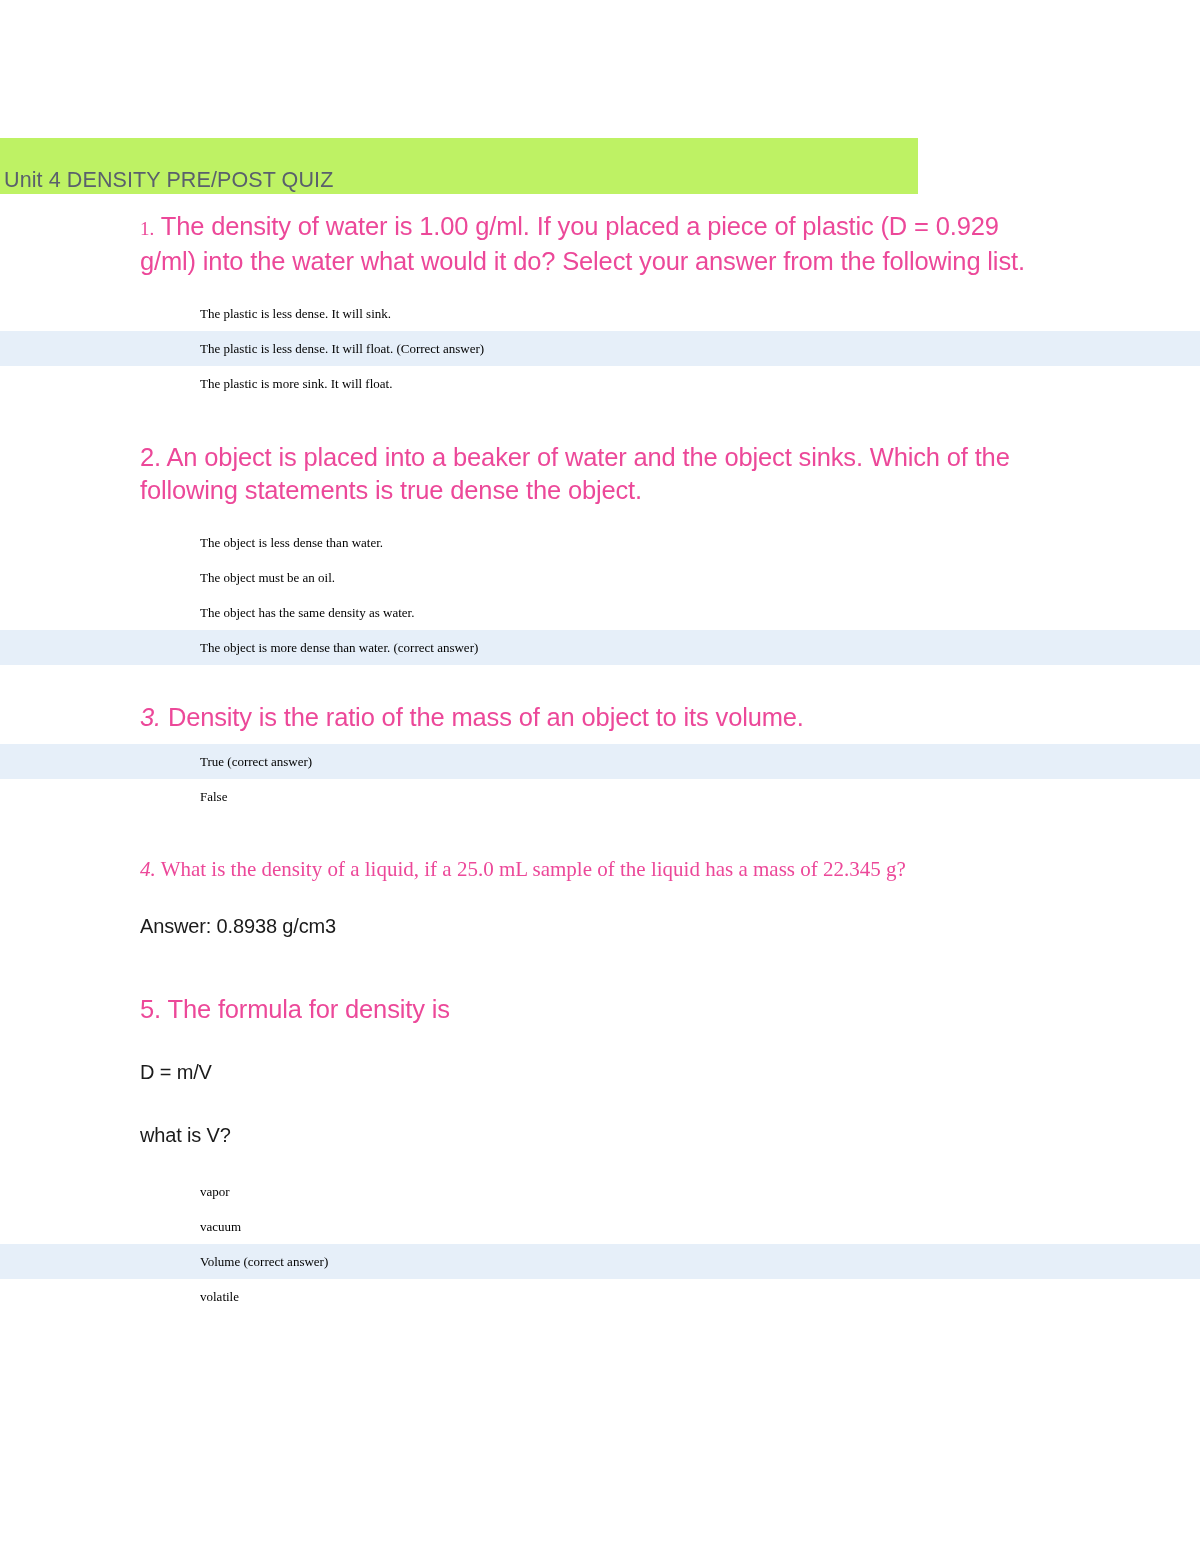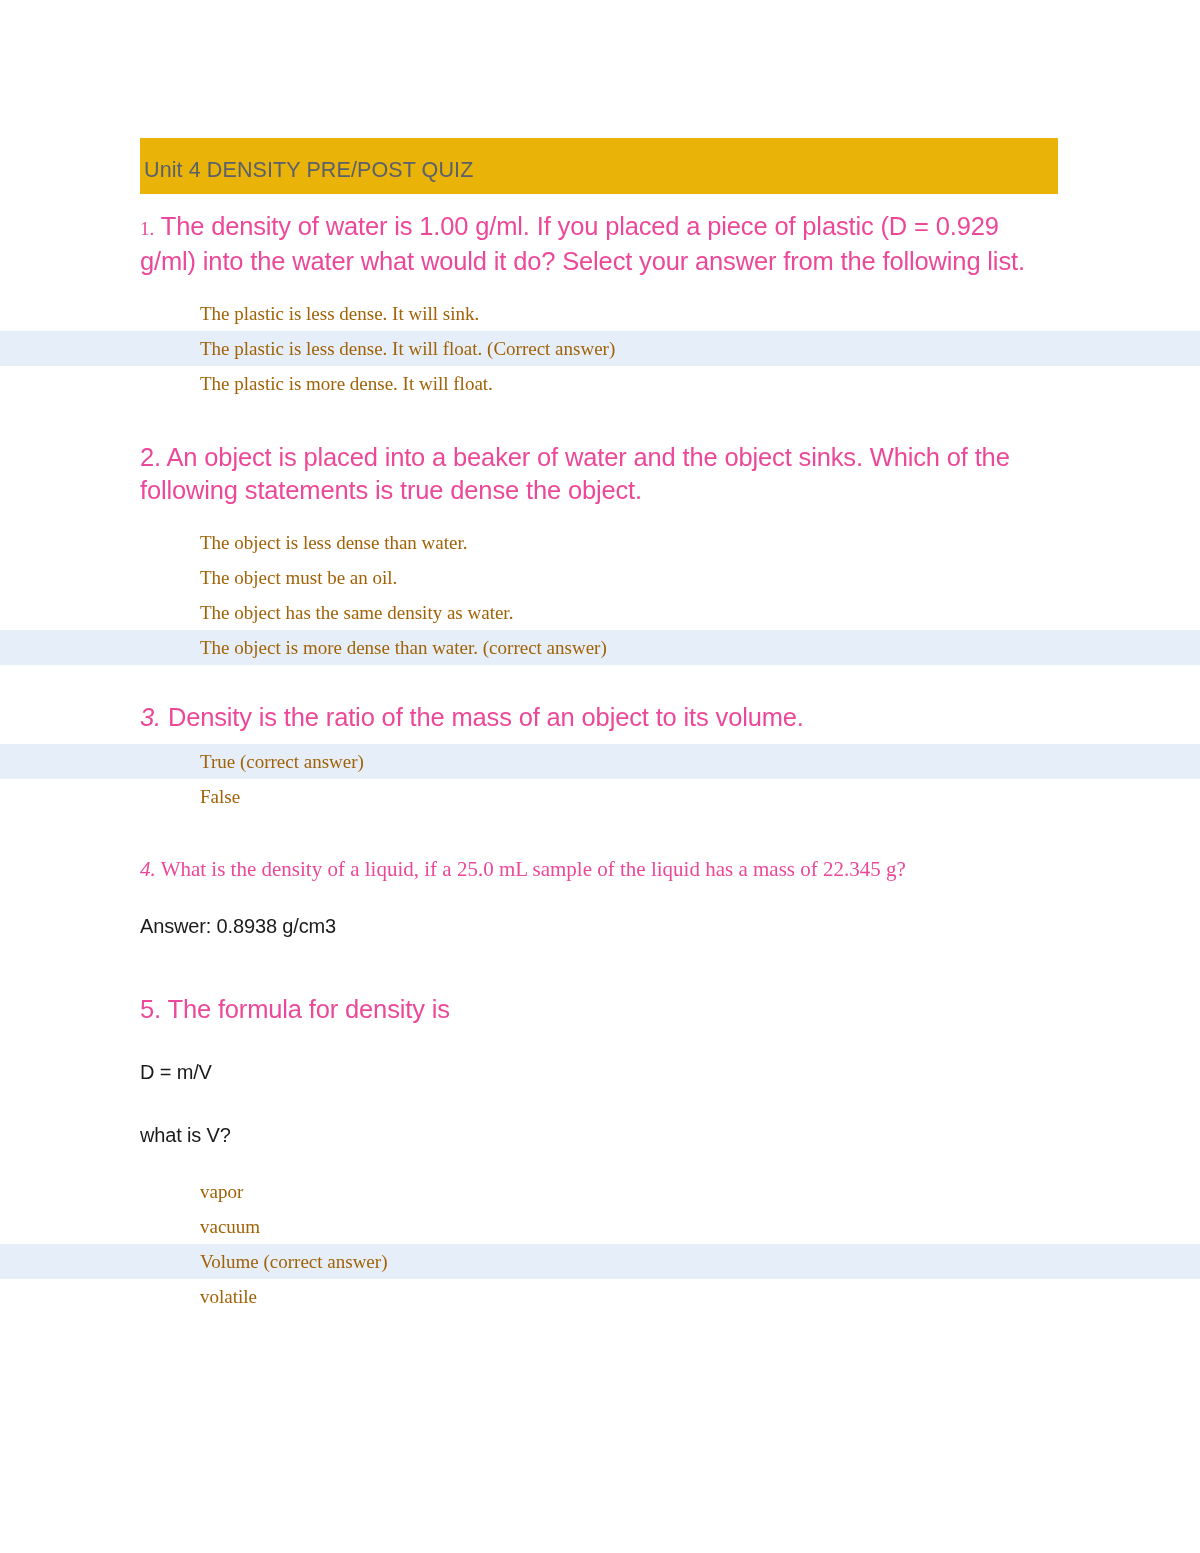--- a/index.html
+++ b/index.html
@@ -19,26 +19,25 @@
   .page {
     position: relative;
     width: 1200px;
     height: 1553px;
     box-sizing: border-box;
     padding-top: 138px;
   }
 
   
   .title-band {
-    margin-left: 140px;
     width: 918px;
     height: 56px;
-    background: #eab308;
+    background: #bef264;
     display: flex;
-    align-items: center;
+    align-items: flex-end;
     box-sizing: border-box;
     padding: 7px 0 0 4px;
   }
   .title-band .title-text {
     font-family: "Liberation Sans", sans-serif;
     font-size: 21.5px;
     line-height: 28px;
     color: #5a606c;
     letter-spacing: 0.1px;
     white-space: nowrap;
@@ -82,23 +81,23 @@
   
   .options {
     margin-top: 18px;
     margin-left: -140px;   
     width: 1200px;
   }
   .option {
     box-sizing: border-box;
     padding: 5.5px 0 5.5px 200px;
     font-family: "Liberation Serif", serif;
-    font-size: 19px;
+    font-size: 13px;
     line-height: 24px;
-    color: #a16207;
+    color: #000000;
     background: transparent;
   }
   .option.correct {
     background: #e6eff9;
   }
 
   
   .para {
     font-family: "Liberation Sans", sans-serif;
     font-size: 20px;
@@ -128,21 +127,21 @@
   <div class="gap-q1"></div>
 
   <div class="question">
     <div class="q-text">
       <span class="q-num small-serif">1.</span>
       <span>The density of water is 1.00 g/ml.  If you placed a piece of plastic (D = 0.929 g/ml) into the water what would it do? Select your answer from the following list.</span>
     </div>
     <div class="options">
       <div class="option">The plastic is less dense.  It will sink.</div>
       <div class="option correct">The plastic is less dense.  It will float.  (Correct answer)</div>
-      <div class="option">The plastic is more dense.  It will float.</div>
+      <div class="option">The plastic is more sink.  It will float.</div>
     </div>
   </div>
 
   <div class="gap-q2"></div>
 
   <div class="question">
     <div class="q-text">
       <span class="q-num">2.</span>
       <span>An object is placed into a beaker of water and the object sinks. Which of the following statements is true dense the object.</span>
     </div>

